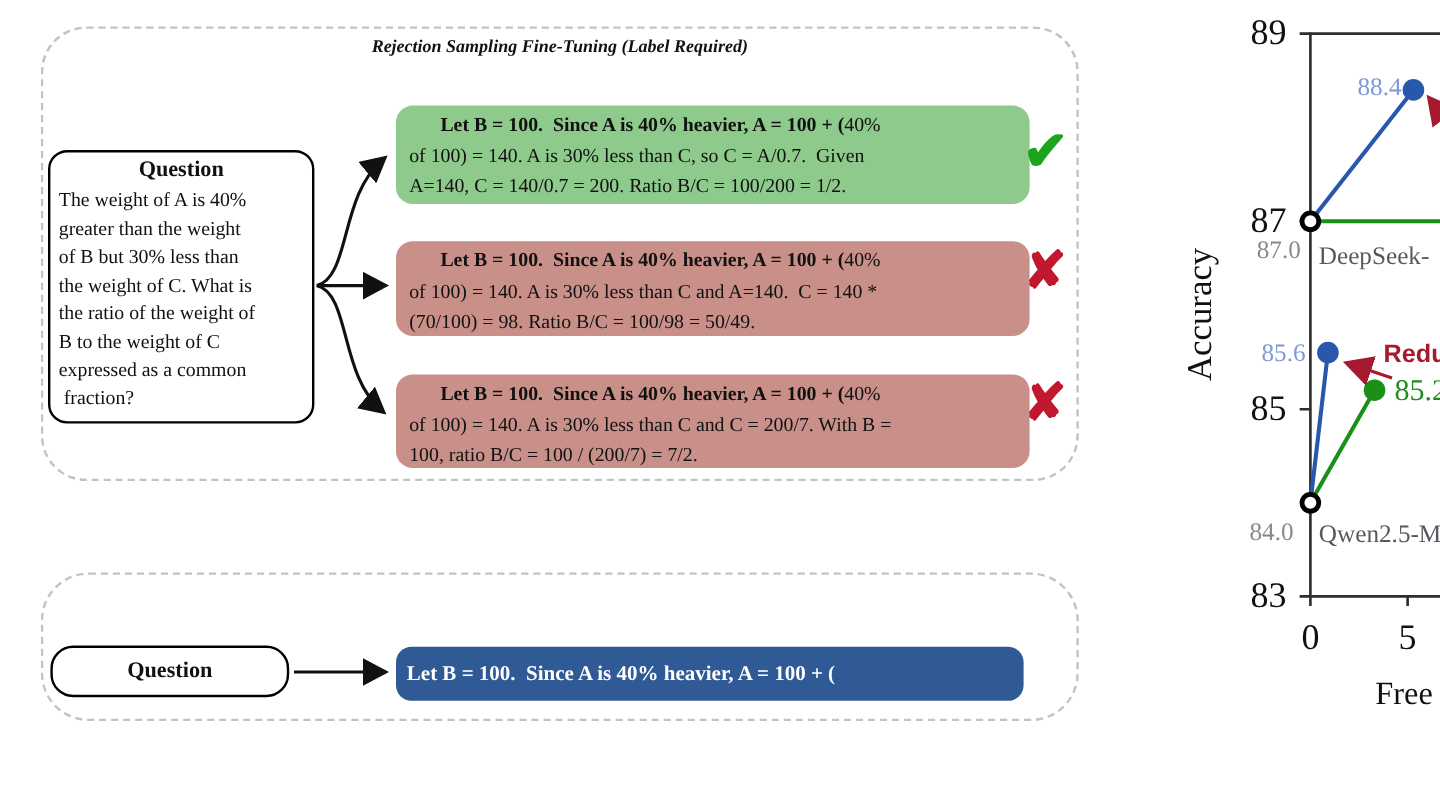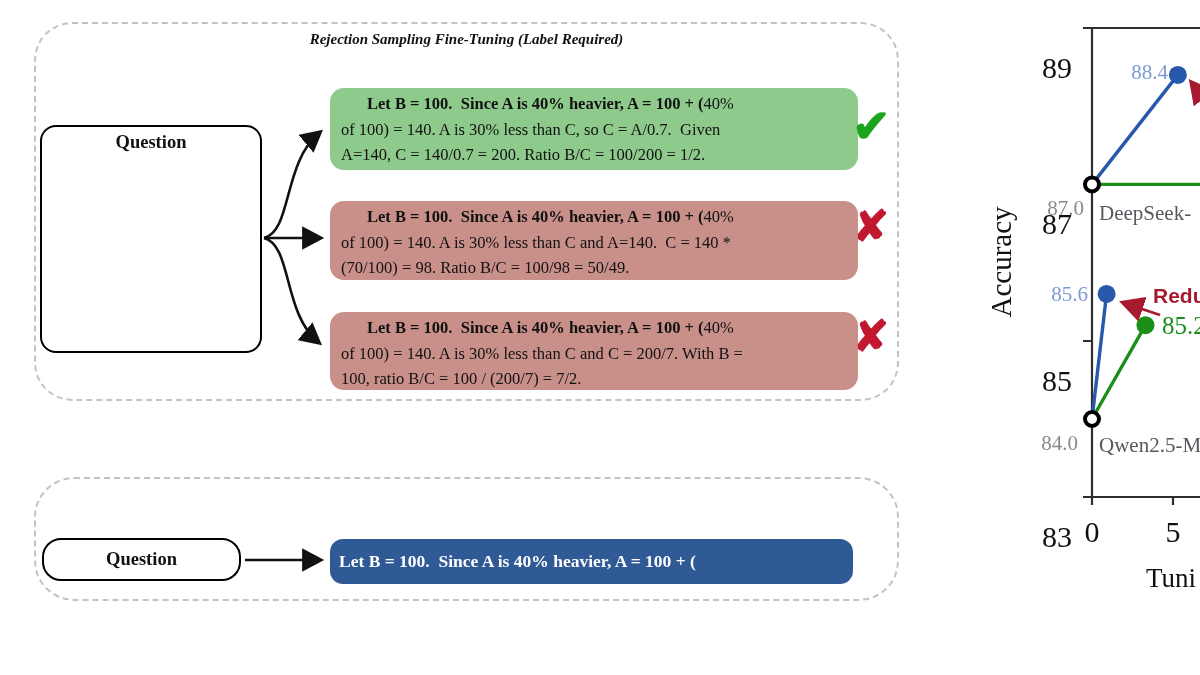--- a/index.html
+++ b/index.html
@@ -42,21 +42,21 @@
         border-radius:13px;color:#fff;font-weight:bold;font-size:17.5px;
         line-height:44px;padding-left:9px;white-space:pre;overflow:hidden;}
 
   .caption{position:absolute;font-family:"DejaVu Serif","Liberation Serif",serif;
            font-size:25px;white-space:pre;}
   #cap-a{left:60px;top:615px;width:820px;text-align:center;}
   #cap-b{left:985px;top:614px;}
 
   
   .ytick{position:absolute;left:1026px;width:46px;text-align:right;
-         font-size:30px;line-height:34px;margin-top:40px;}
+         font-size:30px;line-height:34px;}
   .xtick{position:absolute;width:30px;text-align:center;font-size:30px;line-height:34px;top:515px;}
   #ylab{left:1001px;top:262px;transform:translate(-50%,-50%) rotate(-90deg);
         font-size:29px;white-space:nowrap;}
   #xlab{left:1146px;top:563px;font-size:27px;white-space:nowrap;}
   .ann{position:absolute;font-size:21px;line-height:24px;white-space:nowrap;}
   .ann.num{width:54px;text-align:right;}
   #ann-884{left:1114px;top:60px;color:#7e99d6;}
   #ann-870{left:1030px;top:196px;color:#8a8a8a;}
   #ann-ds {left:1099px;top:201px;color:#55595f;}
   #ann-856{left:1034px;top:282px;color:#7e99d6;}
@@ -112,20 +112,28 @@
       <path d="M1203,97 L1192,83" marker-end="url(#mRed)"></path>
       <path d="M1160,315 L1124,303" marker-end="url(#mRed)"></path>
     </g>
   </svg>
 
   <div class="dashed-box" id="box-a"></div>
   <div class="panel-title" id="title-a">Rejection Sampling Fine-Tuning (Label Required)</div>
 
   <div class="abs" id="qbox">
     <div class="qtitle">Question</div>
+    <div class="qbody">The weight of A is 40%
+greater than the weight
+of B but 30% less than
+the weight of C. What is
+the ratio of the weight of
+B to the weight of C
+expressed as a common
+ fraction?</div>
   </div>
 
   <div class="ans" id="ans-1"><span class="pfx">Let B = 100.  Since A is 40% heavier, A = 100 + (</span><span>40%
 of 100) = 140. A is 30% less than C, so C = A/0.7.  Given
 A=140, C = 140/0.7 = 200. Ratio B/C = 100/200 = 1/2.</span></div>
   <div class="ans" id="ans-2"><span class="pfx">Let B = 100.  Since A is 40% heavier, A = 100 + (</span><span>40%
 of 100) = 140. A is 30% less than C and A=140.  C = 140 *
 (70/100) = 98. Ratio B/C = 100/98 = 50/49.</span></div>
   <div class="ans" id="ans-3"><span class="pfx">Let B = 100.  Since A is 40% heavier, A = 100 + (</span><span>40%
 of 100) = 140. A is 30% less than C and C = 200/7. With B =
@@ -134,21 +142,21 @@
   <div class="mark" id="mark-1">✔</div>
   <div class="mark" id="mark-2">✘</div>
   <div class="mark" id="mark-3">✘</div>
 
   <div class="dashed-box" id="box-b"></div>
   <div class="abs" id="pill">Question</div>
   <div class="abs" id="prefix-box">Let B = 100.  Since A is 40% heavier, A = 100 + (</div>
 
 
   <div class="abs" id="ylab">Accuracy</div>
-  <div class="abs" id="xlab">Tuni</div>
+  <div class="abs" id="xlab">Free</div>
 
   <div class="ytick" style="top:11px">89</div>
   <div class="ytick" style="top:167px">87</div>
   <div class="ytick" style="top:324px">85</div>
   <div class="ytick" style="top:480px">83</div>
   <div class="xtick" style="left:1077px">0</div>
   <div class="xtick" style="left:1158px">5</div>
 
   <div class="ann num" id="ann-884">88.4</div>
   <div class="ann num" id="ann-870">87.0</div>

